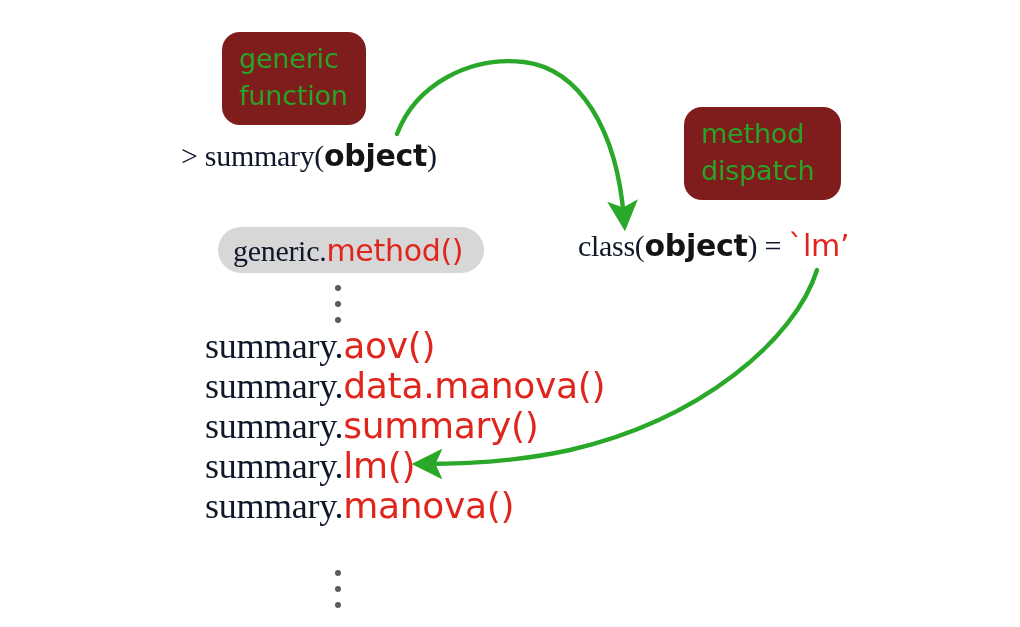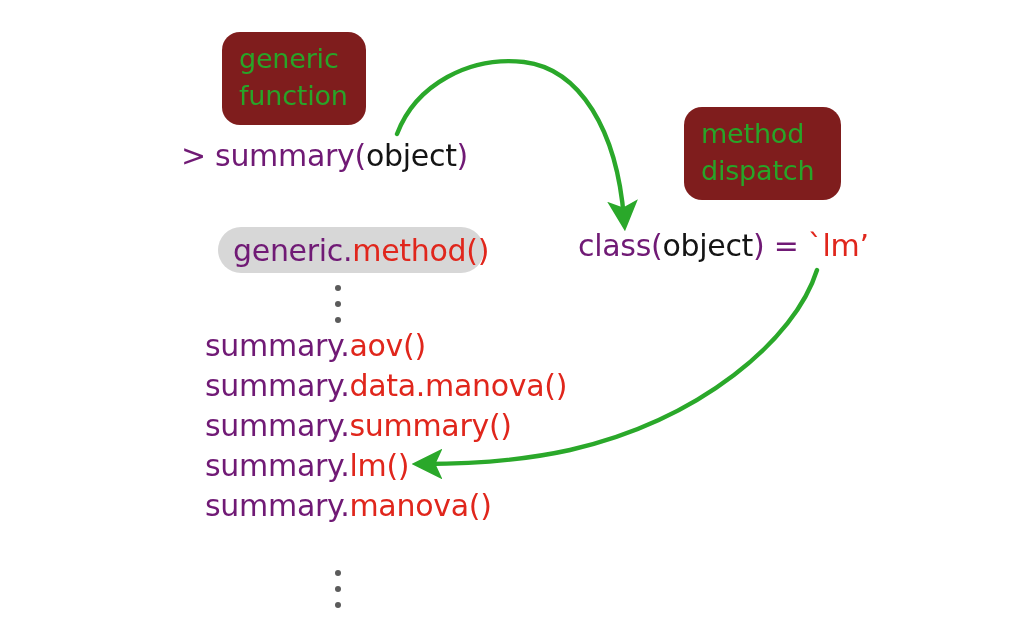--- a/index.html
+++ b/index.html
@@ -32,23 +32,23 @@
   #callout-generic { left: 222px; top: 32px; width: 144px; }
   #callout-dispatch { left: 684px; top: 107px; width: 157px; }
 
   
   .codeline {
     font-size: 30px;
     color: #6f6f6f;
     white-space: pre;
     letter-spacing: -0.3px;
   }
-  .bold-black { color: #141414; font-weight: normal; margin-top: 12px; }
+  .bold-black { color: #141414; font-weight: bold; margin-top: 12px; }
   .red { color: #e0261c; }
-  .gray { color: #701a75; }
+  .gray { color: #0f172a; font-family: Liberation Serif, serif; }
 
   #line-summary-call { left: 181px; top: 138px; }
   #line-class { left: 578px; top: 228px; text-align: right; }
 
   
   #pill-generic-method {
     left: 218px;
     top: 227px;
     width: 266px;
     height: 46px;
@@ -82,21 +82,21 @@
   }
   #dots-top { left: 334px; top: 285px; }
   #dots-bottom { left: 334px; top: 570px; }
 
   
   #method-list {
     left: 205px;
     top: 326px;
   }
   #method-list .method-row {
-    font-size: 30px;
+    font-size: 36px;
     line-height: 40px;
     white-space: pre;
     letter-spacing: -0.3px;
     color: #6f6f6f;
   }
 
   
   #arrows {
     left: 0; top: 0;
     width: 1020px; height: 627px;

